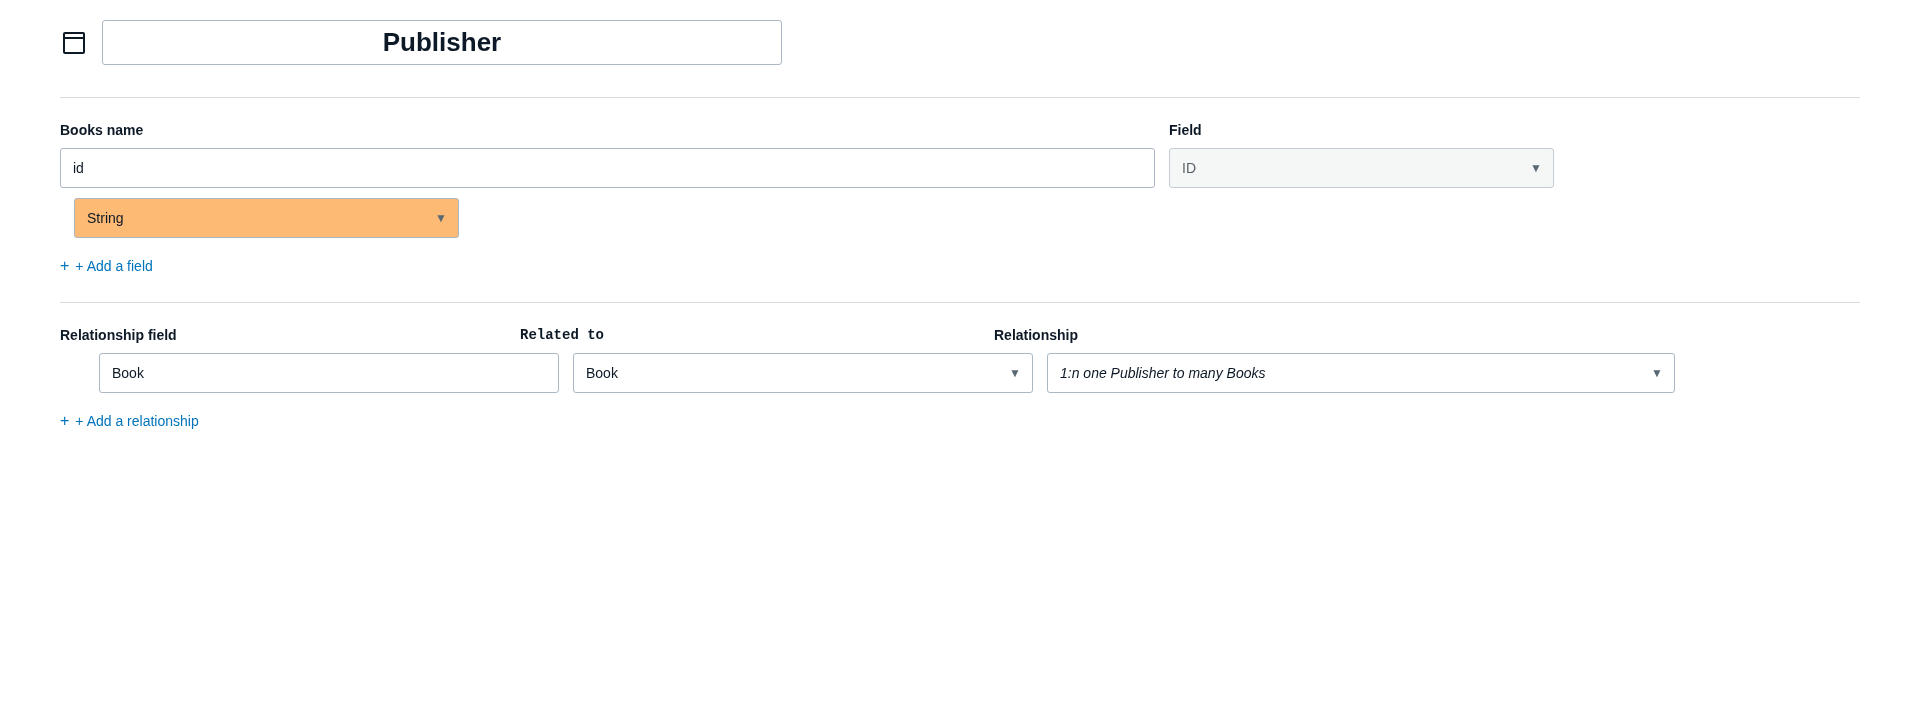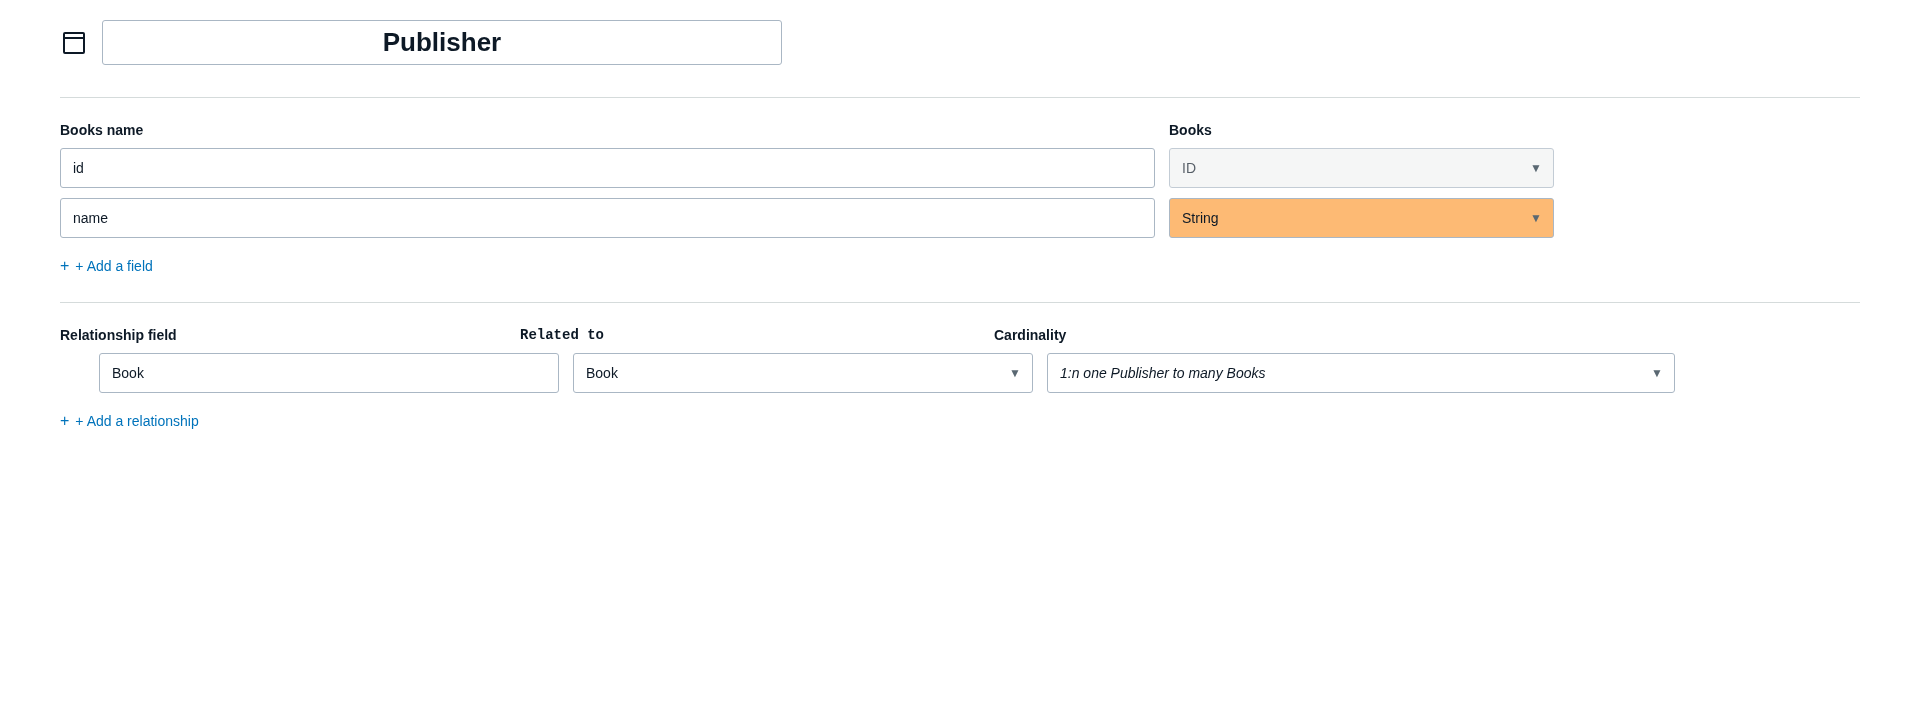--- a/index.html
+++ b/index.html
@@ -256,38 +256,37 @@
   </div>
 
   <hr class="divider">
 
   <div class="section">
     <div class="fields-header">
       <div class="col-field-name">
         <span class="col-label">Books name</span>
       </div>
       <div class="col-type">
-        <span class="col-label">Books</span>
+        <span class="col-label">Field</span>
       </div>
     </div>
 
     
     <div class="field-row">
       <input class="field-input" type="text" value="id" style="">
       <div class="type-select-wrapper">
         <select disabled="">
           <option>ID</option>
         </select>
         <span class="chevron">▼</span>
       </div>
     </div>
 
     
     <div class="field-row">
-      <input class="field-input" type="text" value="name" style="">
       <div class="type-select-wrapper white">
         <select>
           <option>ID</option>
           <option selected="">String</option>
           <option>Int</option>
           <option>Float</option>
           <option>Boolean</option>
           <option>AWSDate</option>
           <option>AWSTime</option>
           <option>AWSDateTime</option>
@@ -307,21 +306,21 @@
 
   <div class="relationships-section">
     <div class="relationships-header">
       <div class="col-rel-name">
         <span class="col-label">Relationship field</span>
       </div>
       <div class="col-related-to">
         <span class="col-label">Related to</span>
       </div>
       <div class="col-cardinality">
-        <span class="col-label">Cardinality</span>
+        <span class="col-label">Relationship</span>
       </div>
     </div>
 
     
     <div class="rel-row">
       <input class="rel-input" type="text" value="Book" style="">
       <div class="rel-select-wrapper">
         <select class="related-to-select">
           <option selected="">Book</option>
           <option>Author</option>

